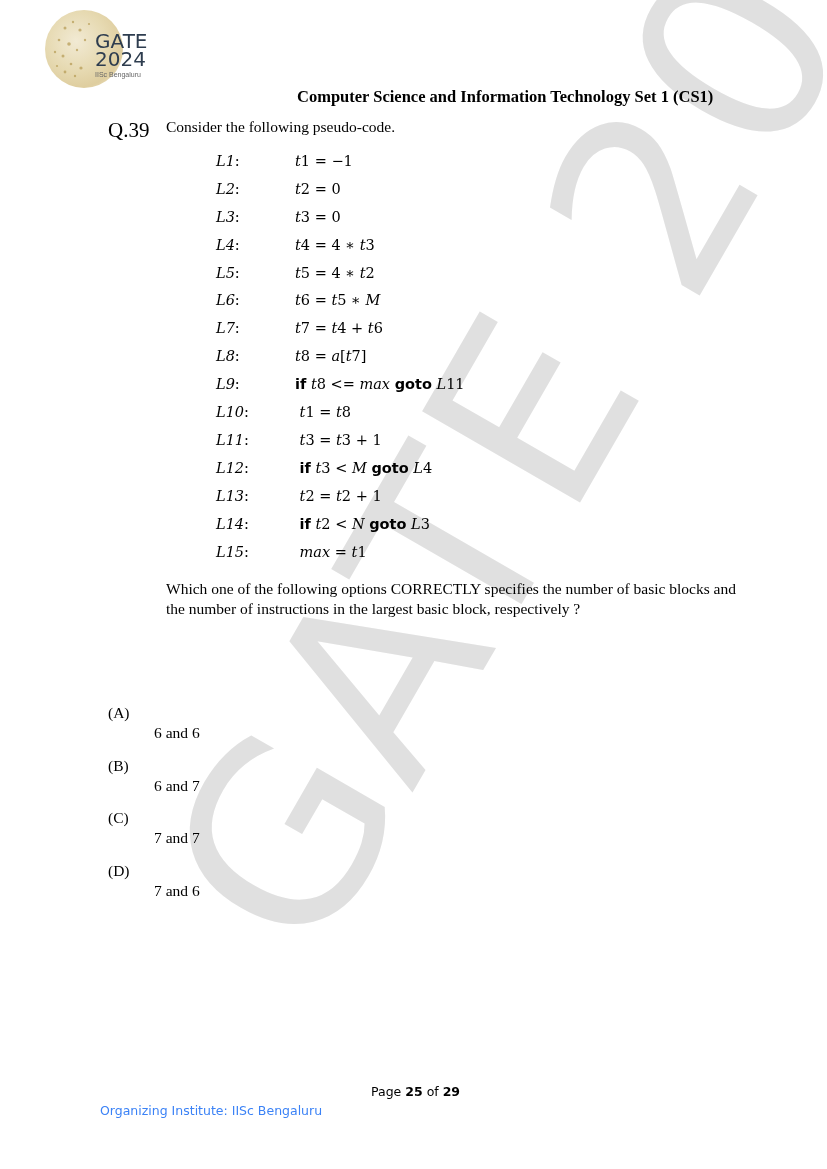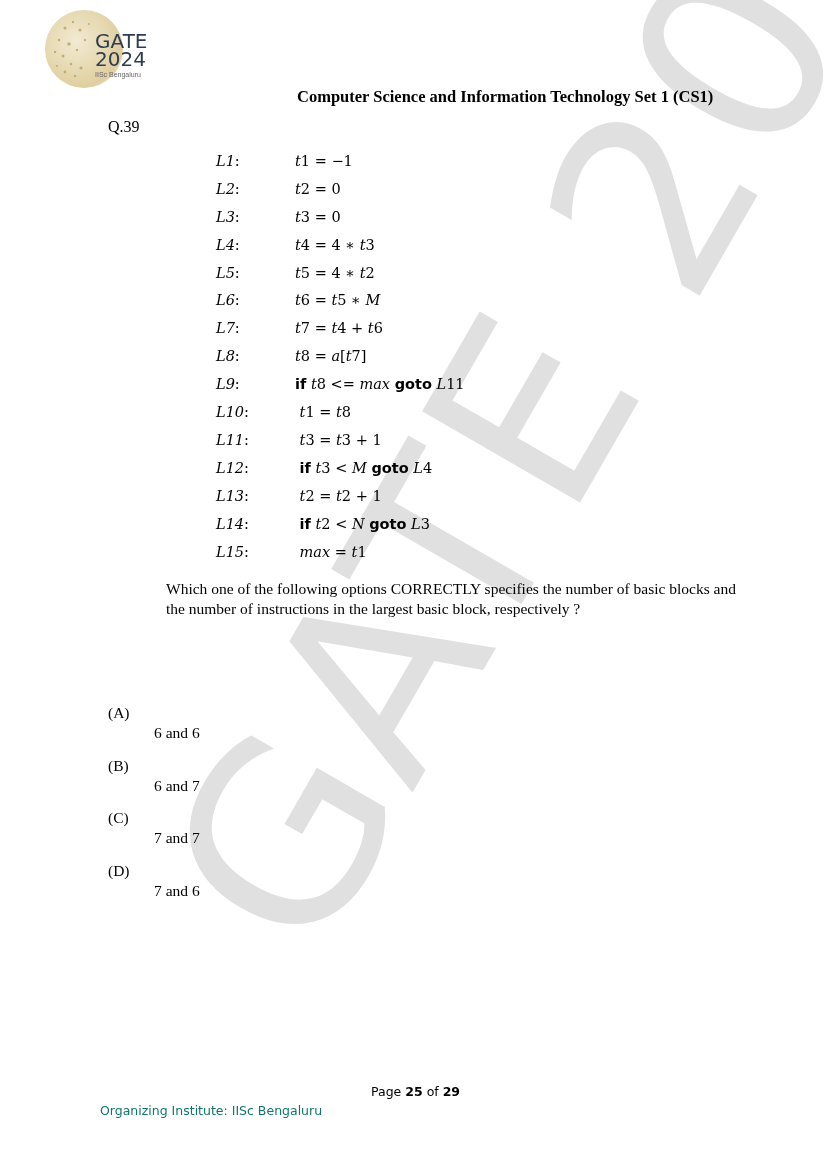--- a/index.html
+++ b/index.html
@@ -36,21 +36,21 @@
     }
 
     .header-title {
       position: absolute; left: 297px; top: 49px;
       font-family: "Liberation Serif", serif; font-weight: bold; font-size: 16.5px;
       z-index: 2; white-space: nowrap; margin-top: 38px;
     }
 
     .qnum {
       position: absolute; left: 108px; top: 118px;
-      font-family: "Liberation Serif", serif; font-size: 16px; z-index: 2;
+      font-family: "Liberation Serif", serif; font-size: 21px; z-index: 2;
     }
     .qintro {
       position: absolute; left: 166px; top: 118px;
       font-family: "Liberation Serif", serif; font-size: 15.5px; z-index: 2;
     }
 
     .code { position: absolute; left: 0; top: 0; z-index: 2; }
     .code-line { position: absolute; height: 24px; white-space: nowrap; }
     .code-label {
       position: absolute; left: 216px;
@@ -73,21 +73,21 @@
     .option-letter { position: absolute; left: 108px; }
     .option-text { position: absolute; left: 154px; white-space: nowrap; margin-top: 20px; }
 
     .footer-page {
       position: absolute; left: 371px; top: 1084px;
       font-family: "DejaVu Sans", sans-serif; font-size: 12.5px; z-index: 2;
     }
     .footer-page b { font-weight: bold; }
     .footer-org {
       position: absolute; left: 100px; top: 1103px;
-      font-family: "DejaVu Sans", sans-serif; font-size: 12.5px; color: #0f766e; z-index: 2;
+      font-family: "DejaVu Sans", sans-serif; font-size: 12.5px; color: #3b82f6; z-index: 2;
     }
   </style>
 </head>
 <body>
 
 <div class="page">
 
   <div class="watermark">GATE 2024</div>
 
   <div class="logo">
@@ -114,20 +114,21 @@
     <div class="logo-text">
       <div>GATE</div>
       <div>2024</div>
     </div>
     <div class="logo-sub">IISc Bengaluru</div>
   </div>
 
   <div class="header-title">Computer Science and Information Technology Set 1 (CS1)</div>
 
   <div class="qnum">Q.39</div>
+  <div class="qintro">Consider the following pseudo-code.</div>
 
   <div class="code">
     <div class="code-line" style="top:153px">
       <span class="code-label"><span>L1</span><span class="colon">:</span></span>
       <span class="code-stmt"><i>t</i>1 = −1</span>
     </div>
     <div class="code-line" style="top:181px">
       <span class="code-label"><span>L2</span><span class="colon">:</span></span>
       <span class="code-stmt"><i>t</i>2 = 0</span>
     </div>

